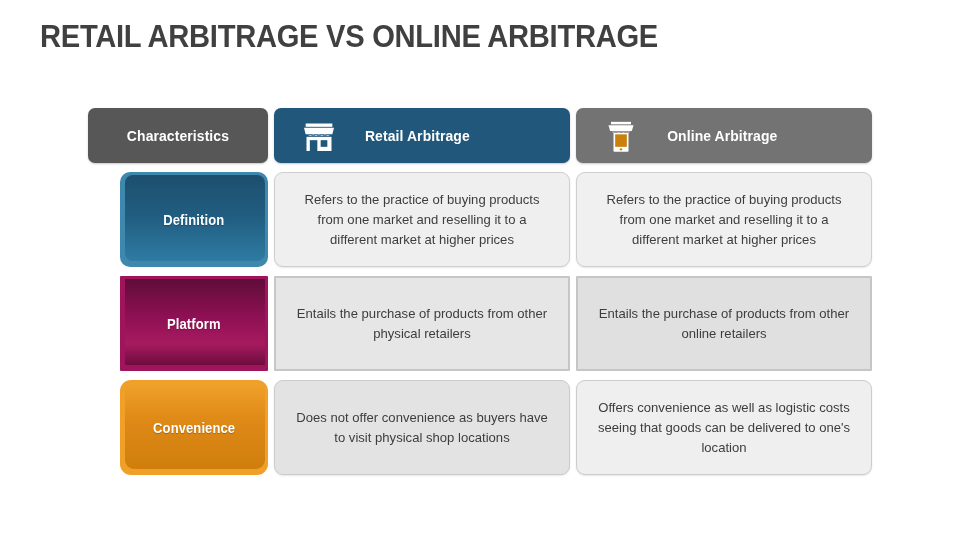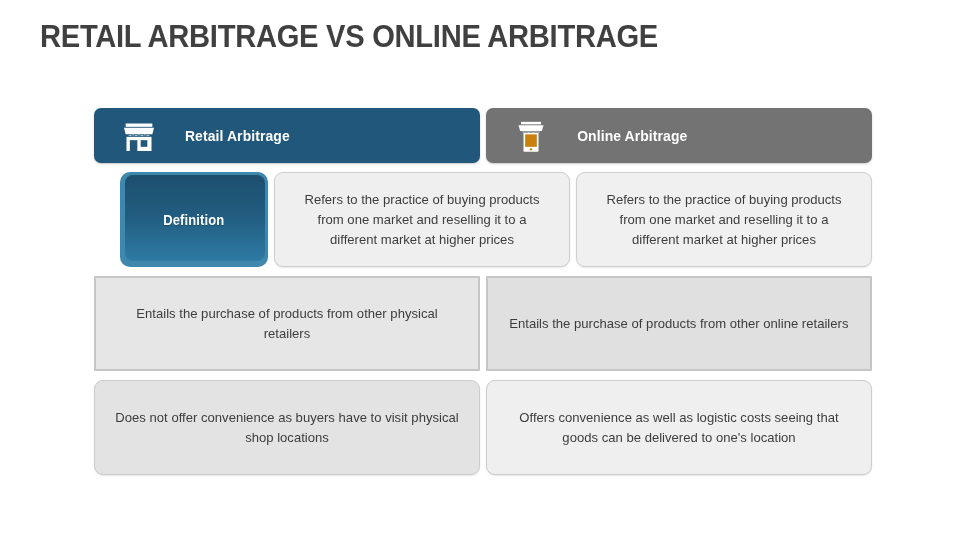--- a/index.html
+++ b/index.html
@@ -194,20 +194,25 @@
 <body>
 
 <div class="slide">
 
   <div class="slide-title">RETAIL ARBITRAGE VS ONLINE ARBITRAGE</div>
 
   <div class="matrix">
 
     <div class="row header-row">
 
+      <div class="col-label">
+        <div class="hdr hdr-characteristics">
+          <span class="hdr-text">Characteristics</span>
+        </div>
+      </div>
 
       <div class="spacer"></div>
 
       <div class="col-data">
         <div class="hdr hdr-retail hdr-with-icon">
           <span class="hdr-icon">
             <svg viewBox="0 0 48 48" width="40" height="40" aria-hidden="true">
               <g fill="#ffffff">
                 <path d="M8 9 h32 v4 H8 z"></path>
                 <path d="M6 14 h36 l-2 8 H8 z"></path>
@@ -261,35 +266,45 @@
       </div>
       <div class="spacer"></div>
       <div class="col-data">
         <div class="cell cell-r1 right">
           <span class="cell-text">Refers to the practice of buying products from one market and reselling it to a different market at higher prices</span>
         </div>
       </div>
     </div>
 
     <div class="row body-row">
+      <div class="col-label">
+        <div class="label-box label-platform">
+          <span class="label-text">Platform</span>
+        </div>
+      </div>
       <div class="spacer"></div>
       <div class="col-data">
         <div class="cell cell-r2">
           <span class="cell-text">Entails the purchase of products from other physical retailers</span>
         </div>
       </div>
       <div class="spacer"></div>
       <div class="col-data">
         <div class="cell cell-r2 right">
           <span class="cell-text">Entails the purchase of products from other online retailers</span>
         </div>
       </div>
     </div>
 
     <div class="row body-row last">
+      <div class="col-label">
+        <div class="label-box label-convenience">
+          <span class="label-text">Convenience</span>
+        </div>
+      </div>
       <div class="spacer"></div>
       <div class="col-data">
         <div class="cell cell-r3">
           <span class="cell-text">Does not offer convenience as buyers have to visit physical shop locations</span>
         </div>
       </div>
       <div class="spacer"></div>
       <div class="col-data">
         <div class="cell cell-r3 right">
           <span class="cell-text">Offers convenience as well as logistic costs seeing that goods can be delivered to one's location</span>

